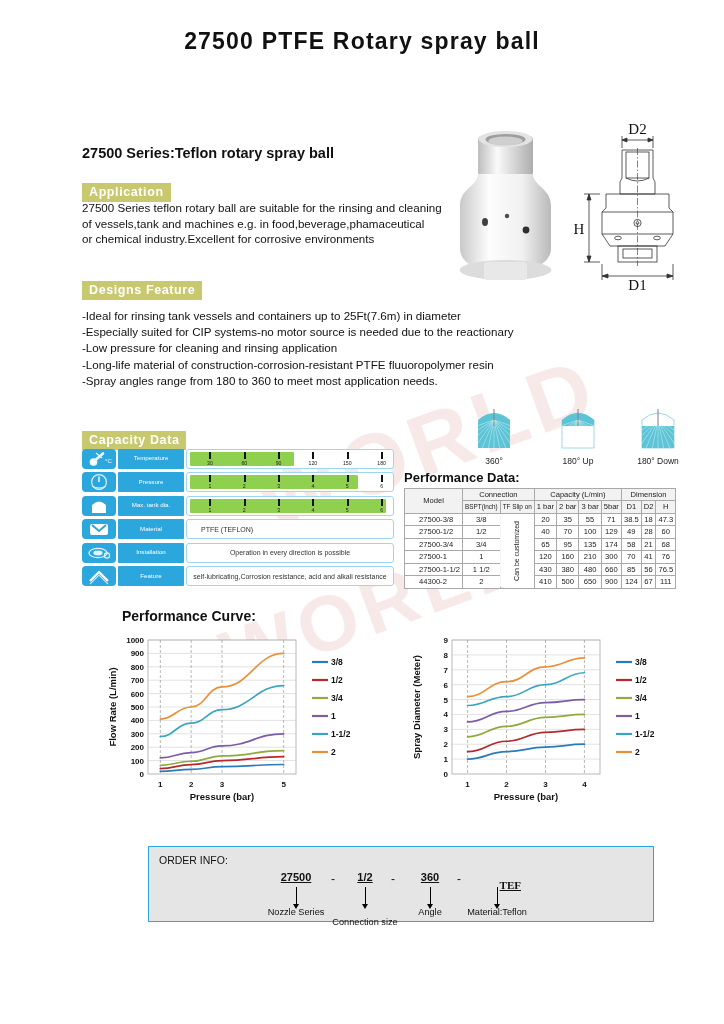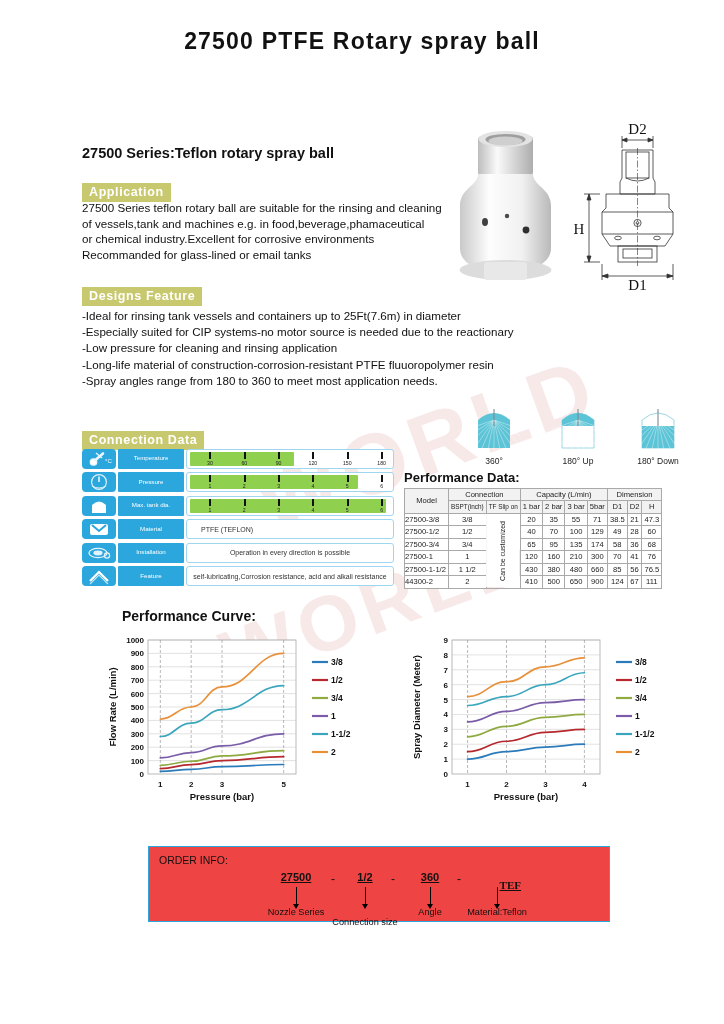--- a/index.html
+++ b/index.html
@@ -22,21 +22,21 @@
   }
 
   .series-title { position:absolute; left:82px; top:145px; font-size:14.5px; font-weight:bold; }
 
   .sect-tag {
     display:inline-block; padding:2px 7px 3px 7px; color:#ffffff; font-weight:bold;
     font-size:12.5px; letter-spacing:.6px; background:#c8c86e;
   }
   .tag-wrap-app { position:absolute; left:82px; top:182px; }
   .app-body { position:absolute; left:82px; top:200px; font-size:11.6px; line-height:15.6px; }
-  .tag-wrap-feat { position:absolute; left:82px; top:286px; }
+  .tag-wrap-feat { position:absolute; left:82px; top:280px; }
   .feat-body { position:absolute; left:82px; top:308px; font-size:11.6px; line-height:16.2px; }
 
   
   .photo-zone { position:absolute; left:452px; top:122px; width:255px; height:168px; }
   .prod-photo { position:absolute; left:0; top:8px; width:110px; height:155px; }
   .dim-draw { position:absolute; left:118px; top:0; width:135px; height:168px; }
 
   
   .td-tag { position:absolute; left:82px; top:430px; }
   .td-table { position:absolute; left:82px; top:448px; width:312px; }
@@ -68,39 +68,39 @@
   .spray-cap { font-size:8.5px; color:#222; margin-top:2px; }
 
   
   .pd-title { position:absolute; left:404px; top:470px; font-size:13px; font-weight:bold; }
   .pd-table { position:absolute; left:404px; top:488px; border-collapse:collapse; font-size:7.6px; }
   .pd-table th, .pd-table td {
     border:1px solid #a9a9a9; padding:1px 2px; text-align:center; color:#222;
     background:#fff; font-weight:normal; line-height:1.25;
   }
   .pd-table th { background:#f2f2f2; }
-  .pd-table td.model { text-align:left; padding-left:0; }
+  .pd-table td.model { text-align:left; padding-left:14px; }
   .pd-vert {
     writing-mode:vertical-rl; transform:rotate(180deg); white-space:nowrap;
     font-size:7px; color:#444; padding:0;
   }
 
   
   .pc-title { position:absolute; left:108px; top:608px; font-size:14px; font-weight:bold;padding-left:14px; }
   .chart-box { position:absolute; }
   #chartL { left:100px; top:628px; width:290px; height:182px; }
   #chartR { left:404px; top:628px; width:290px; height:182px; }
   .axis-title { font-size:9.5px; font-weight:bold; fill:#111; }
   .tick-lab { font-size:8px; fill:#111; font-weight:bold; }
   .leg-lab { font-size:8.5px; fill:#111; font-weight:bold; }
 
   
   .order-box {
-    position:absolute; left:148px; top:846px; width:462px; height:76px;
-    border:1.6px solid #2ba7de; background:#ef4444;
+    position:absolute; left:148px; top:846px; width:506px; height:76px;
+    border:1.6px solid #2ba7de; background:#e5e5e5;
   }
   .order-label { position:absolute; left:10px; top:7px; font-size:10.5px; }
   .ord-row { position:absolute; left:110px; top:24px; width:340px; height:46px; }
   .ord-code { position:absolute; font-size:11px; font-weight:bold; text-decoration:underline; }
   .ord-dash { position:absolute; font-size:12px; }
   .ord-desc { position:absolute; top:36px; font-size:9.2px; text-align:center; }
   .ord-arrow { position:absolute; top:16px; width:1px; height:18px; background:#000; }
   .ord-arrow:after {
     content:""; position:absolute; left:-3px; bottom:-4px;
     border-left:3.5px solid transparent; border-right:3.5px solid transparent;
@@ -117,21 +117,20 @@
 
 <div class="series-title">27500 Series:Teflon rotary spray ball</div>
 
 <div class="tag-wrap-app">
   <span class="sect-tag">Application</span>
 </div>
 <div class="app-body" id="app-body">
     <div>27500 Series teflon rotary ball are suitable for the rinsing and cleaning</div>
     <div>of vessels,tank and machines e.g. in food,beverage,phamaceutical</div>
     <div>or chemical industry.Excellent for corrosive environments</div>
-    <div>Recommanded for glass-lined or email tanks</div>
   </div>
 
 <div class="tag-wrap-feat">
   <span class="sect-tag">Designs Feature</span>
 </div>
 <div class="feat-body" id="feat-body">
     <div>-Ideal for rinsing tank vessels and containers up to 25Ft(7.6m) in diameter</div>
     <div>-Especially suited for CIP systems-no motor source is needed due to the reactionary</div>
     <div>-Low pressure for cleaning and rinsing application</div>
     <div>-Long-life material of construction-corrosion-resistant PTFE fluuoropolymer resin</div>
@@ -202,21 +201,21 @@
       <path d="M19 72 L17 78 L21 78 Z" fill="#333"></path>
       <path d="M19 140 L17 134 L21 134 Z" fill="#333"></path>
     </g>
     <text x="67.5" y="12" text-anchor="middle" font-family="Liberation Serif, serif" font-size="15" fill="#111">D2</text>
     <text x="67.5" y="168" text-anchor="middle" font-family="Liberation Serif, serif" font-size="15" fill="#111">D1</text>
     <text x="9" y="112" text-anchor="middle" font-family="Liberation Serif, serif" font-size="15" fill="#111">H</text>
   </svg>
 </div>
 
 <div class="td-tag">
-  <span class="sect-tag">Connection Data</span>
+  <span class="sect-tag">Capacity Data</span>
 </div>
 <div class="td-table" id="td-table">
     <div class="td-row">
       <div class="td-icon">
         <svg width="34" height="20" viewBox="0 0 34 20">
           <g stroke="#eaf6fc" fill="none" stroke-width="1.3">
             <path d="M14 4 L20 9"></path>
             <circle cx="11.5" cy="13" r="3.2" fill="#fff"></circle>
             <path d="M13.5 11 L21 4.5" stroke-width="2.6" stroke-linecap="round"></path>
           </g>
@@ -401,21 +400,21 @@
   <tbody id="pd-body">
       <tr>
         <td class="model">27500-3/8</td>
         <td>3/8</td>
         <td rowspan="6" class="pd-vert">Can be customized</td>
         <td>20</td>
         <td>35</td>
         <td>55</td>
         <td>71</td>
         <td>38.5</td>
-        <td>21</td>
+        <td>18</td>
         <td>47.3</td>
       </tr>
       <tr>
         <td class="model">27500-1/2</td>
         <td>1/2</td>
         <td>40</td>
         <td>70</td>
         <td>100</td>
         <td>129</td>
         <td>49</td>
@@ -423,21 +422,21 @@
         <td>60</td>
       </tr>
       <tr>
         <td class="model">27500-3/4</td>
         <td>3/4</td>
         <td>65</td>
         <td>95</td>
         <td>135</td>
         <td>174</td>
         <td>58</td>
-        <td>36</td>
+        <td>21</td>
         <td>68</td>
       </tr>
       <tr>
         <td class="model">27500-1</td>
         <td>1</td>
         <td>120</td>
         <td>160</td>
         <td>210</td>
         <td>300</td>
         <td>70</td>

